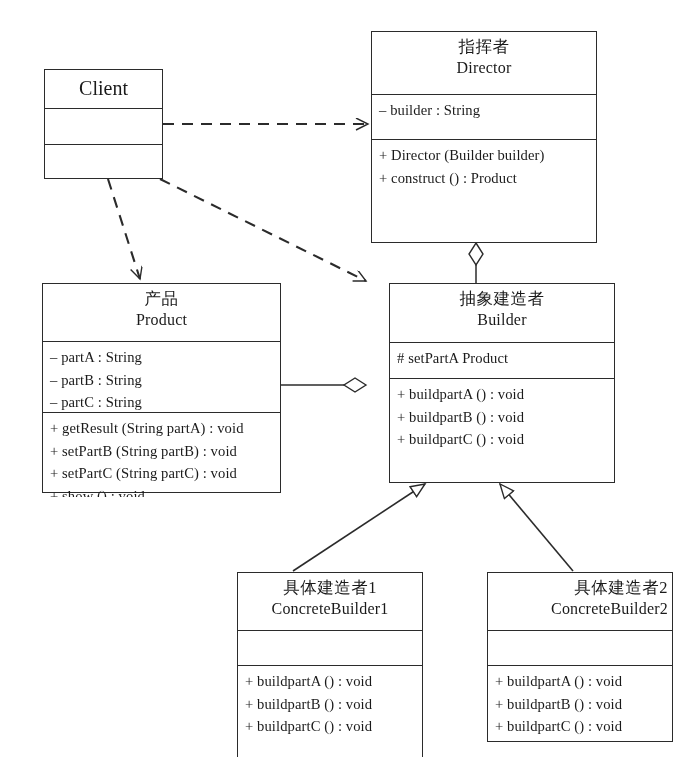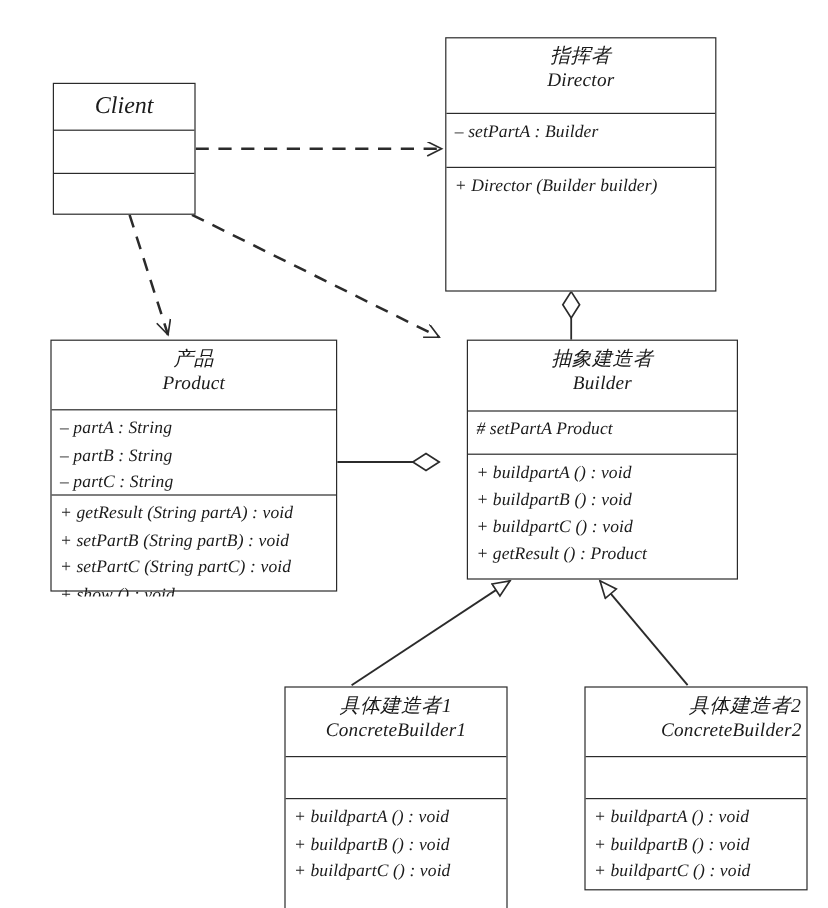--- a/index.html
+++ b/index.html
@@ -20,21 +20,20 @@
     left: 0; top: 0;
     width: 690px; height: 757px;
     pointer-events: none;
   }
   .uml-class {
     position: absolute;
     box-sizing: border-box;
     border: 1.3px solid #2b2b2b;
     background: #ffffff;
     z-index: 5;
-    font-style: italic;
   }
   .compartment {
     box-sizing: border-box;
     overflow: hidden;
   }
   .compartment.divider {
     border-top: 1.3px solid #2b2b2b;
   }
   .comp-title {
     text-align: center;
@@ -129,24 +128,25 @@
     <div class="compartment divider empty-comp" style="height:36px;"></div>
     <div class="compartment divider empty-comp" style="height:34px;"></div>
   </div>
 
   <div class="uml-class" style="left:371px; top:31px; width:226px; height:212px;">
     <div class="compartment comp-title" style="height:62px;">
       <div class="cn-name">指挥者</div>
       <div class="en-name">Director</div>
     </div>
     <div class="compartment divider members" style="height:45px;">
-      <div class="member-row">– setPartA : Builder</div>
+      <div class="member-row">– builder : String</div>
     </div>
     <div class="compartment divider members" style="height:104px;">
       <div class="member-row">+ Director (Builder builder)</div>
+      <div class="member-row">+ construct () : Product</div>
     </div>
   </div>
 
   <div class="uml-class" style="left:42px; top:283px; width:239px; height:210px;">
     <div class="compartment comp-title" style="height:57px;">
       <div class="cn-name">产品</div>
       <div class="en-name">Product</div>
     </div>
     <div class="compartment divider members" style="height:71px;">
       <div class="member-row">– partA : String</div>
@@ -166,21 +166,20 @@
       <div class="cn-name">抽象建造者</div>
       <div class="en-name">Builder</div>
     </div>
     <div class="compartment divider members" style="height:36px;">
       <div class="member-row"># setPartA Product</div>
     </div>
     <div class="compartment divider members" style="height:104px;">
       <div class="member-row">+ buildpartA () : void</div>
       <div class="member-row">+ buildpartB () : void</div>
       <div class="member-row">+ buildpartC () : void</div>
-      <div class="member-row">+ getResult () : Product</div>
     </div>
   </div>
 
   <div class="uml-class" style="left:237px; top:572px; width:186px; height:188px;">
     <div class="compartment comp-title" style="height:57px;">
       <div class="cn-name">具体建造者1</div>
       <div class="en-name">ConcreteBuilder1</div>
     </div>
     <div class="compartment divider empty-comp" style="height:35px;"></div>
     <div class="compartment divider members" style="height:78px;">

